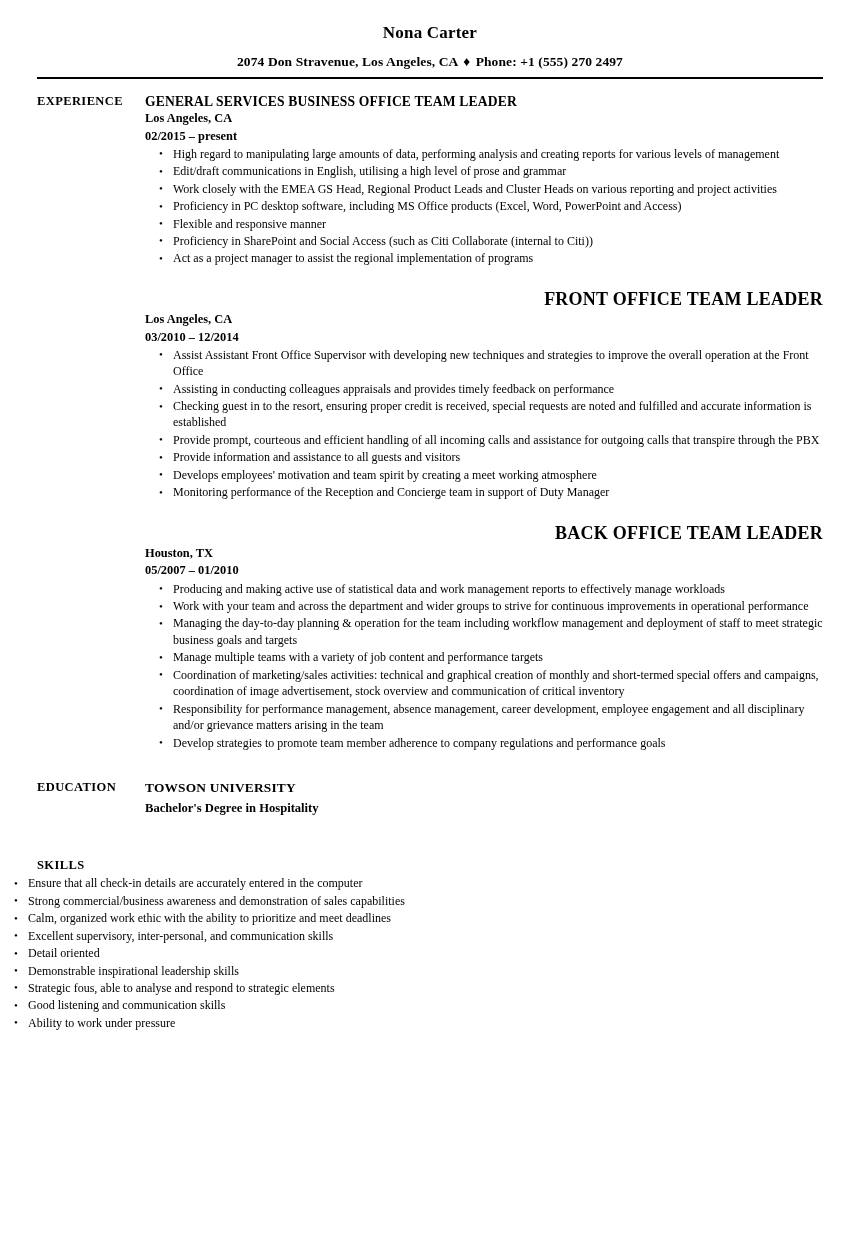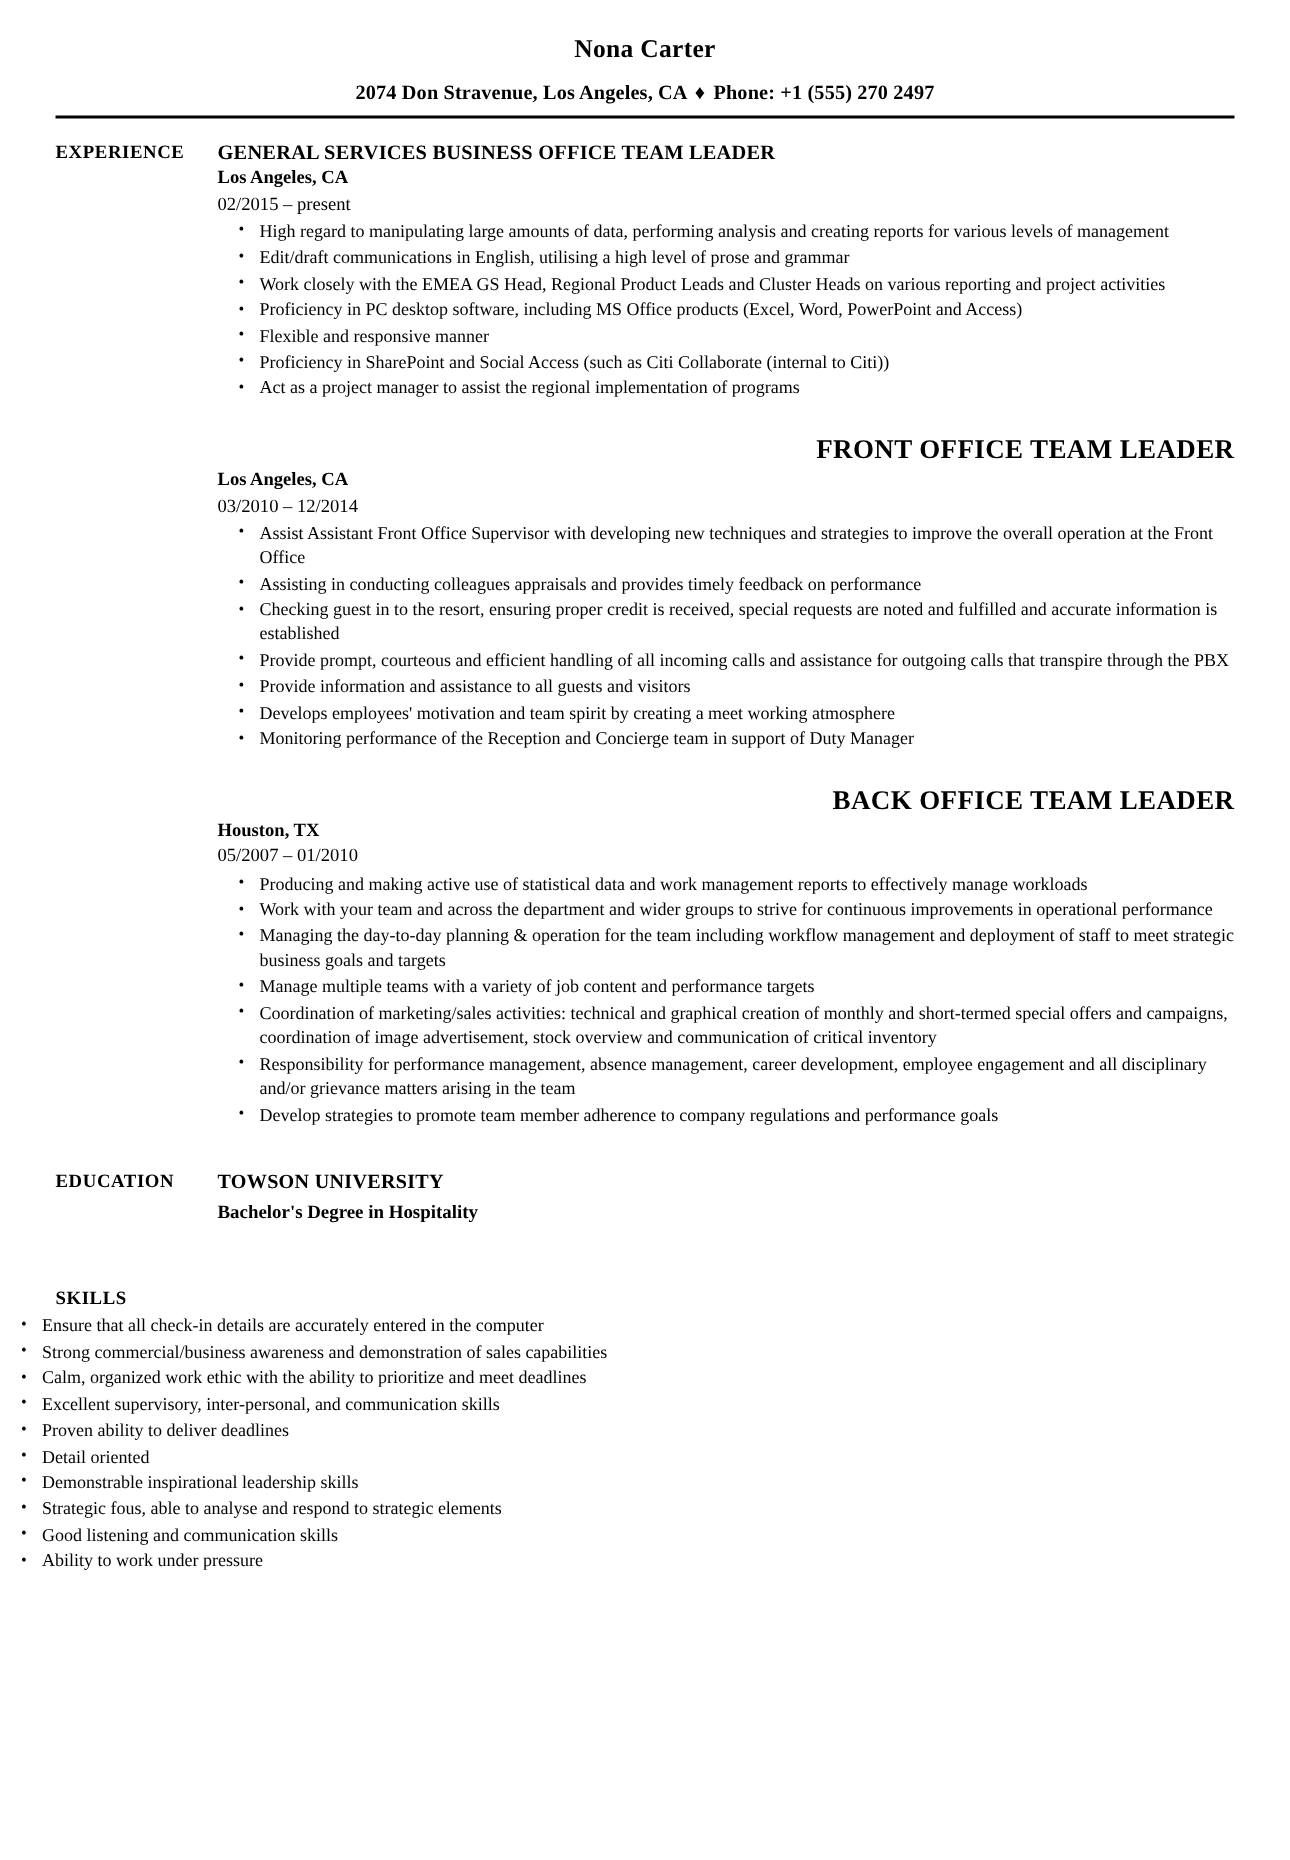--- a/index.html
+++ b/index.html
@@ -92,21 +92,21 @@
     text-align: right;
   }
   .job-location {
     font-size: 12.4px;
     font-weight: bold;
     line-height: 1.35;
     margin-top: 0;
   }
   .job-dates {
     font-size: 12.4px;
-    font-weight: normal;
+    font-weight: bold;
     line-height: 1.3;
     margin-top: 1px;
   }
 
   
   ul.bullets {
     list-style: none;
     margin: 2px 0 0 0;
     padding: 0;
   }
@@ -223,21 +223,20 @@
     </div>
 
     <div class="section gap-skills">
       <div class="sec-label">SKILLS</div>
       <div class="sec-content">
         <ul class="bullets">
           <li>Ensure that all check-in details are accurately entered in the computer</li>
           <li>Strong commercial/business awareness and demonstration of sales capabilities</li>
           <li>Calm, organized work ethic with the ability to prioritize and meet deadlines</li>
           <li>Excellent supervisory, inter-personal, and communication skills</li>
-          <li>Proven ability to deliver deadlines</li>
           <li>Detail oriented</li>
           <li>Demonstrable inspirational leadership skills</li>
           <li>Strategic fous, able to analyse and respond to strategic elements</li>
           <li>Good listening and communication skills</li>
           <li>Ability to work under pressure</li>
         </ul>
       </div>
     </div>
 
   </div>

